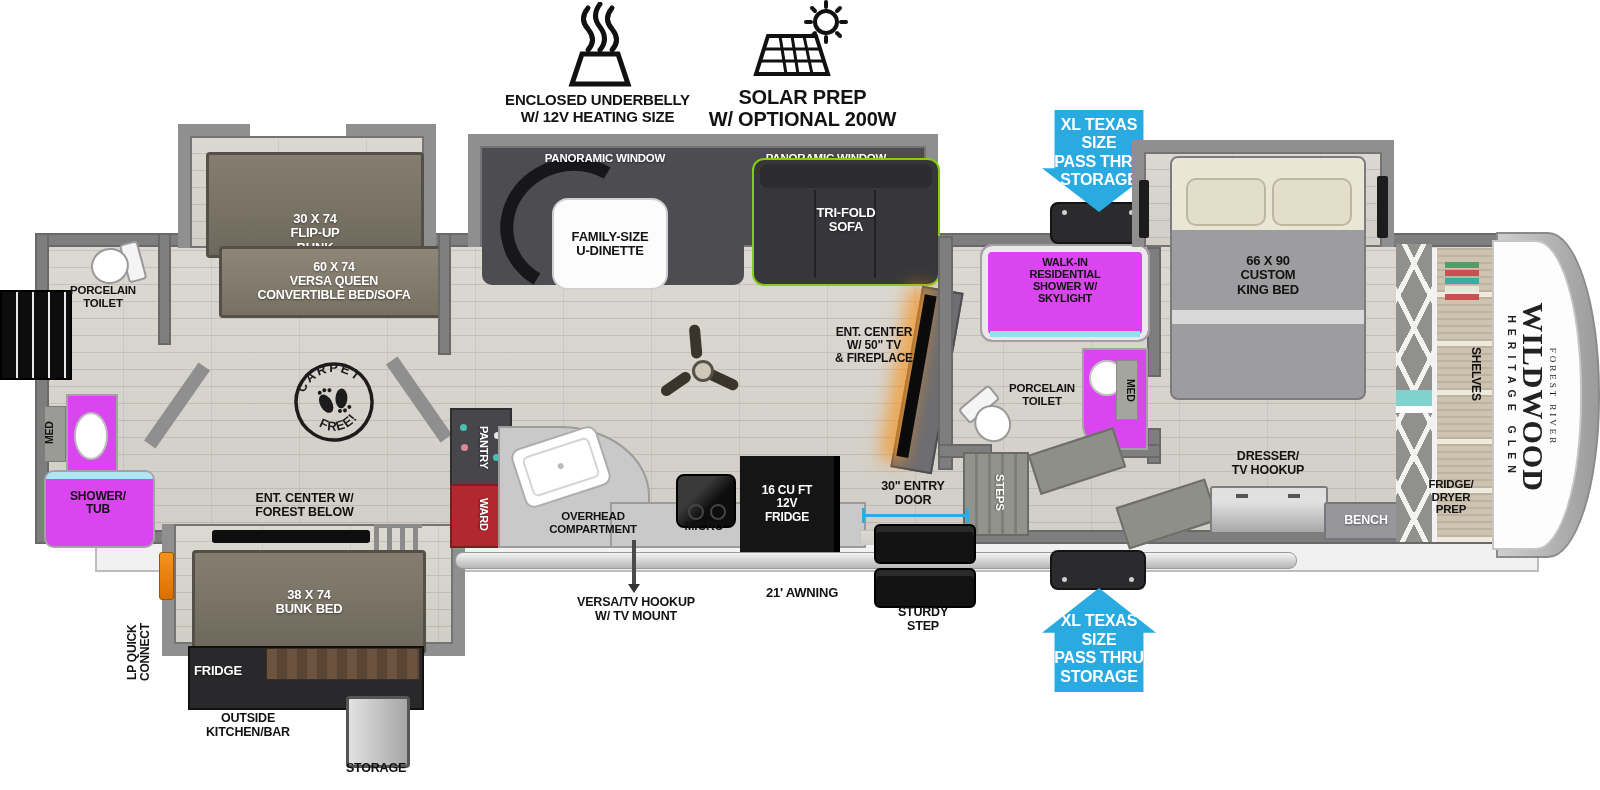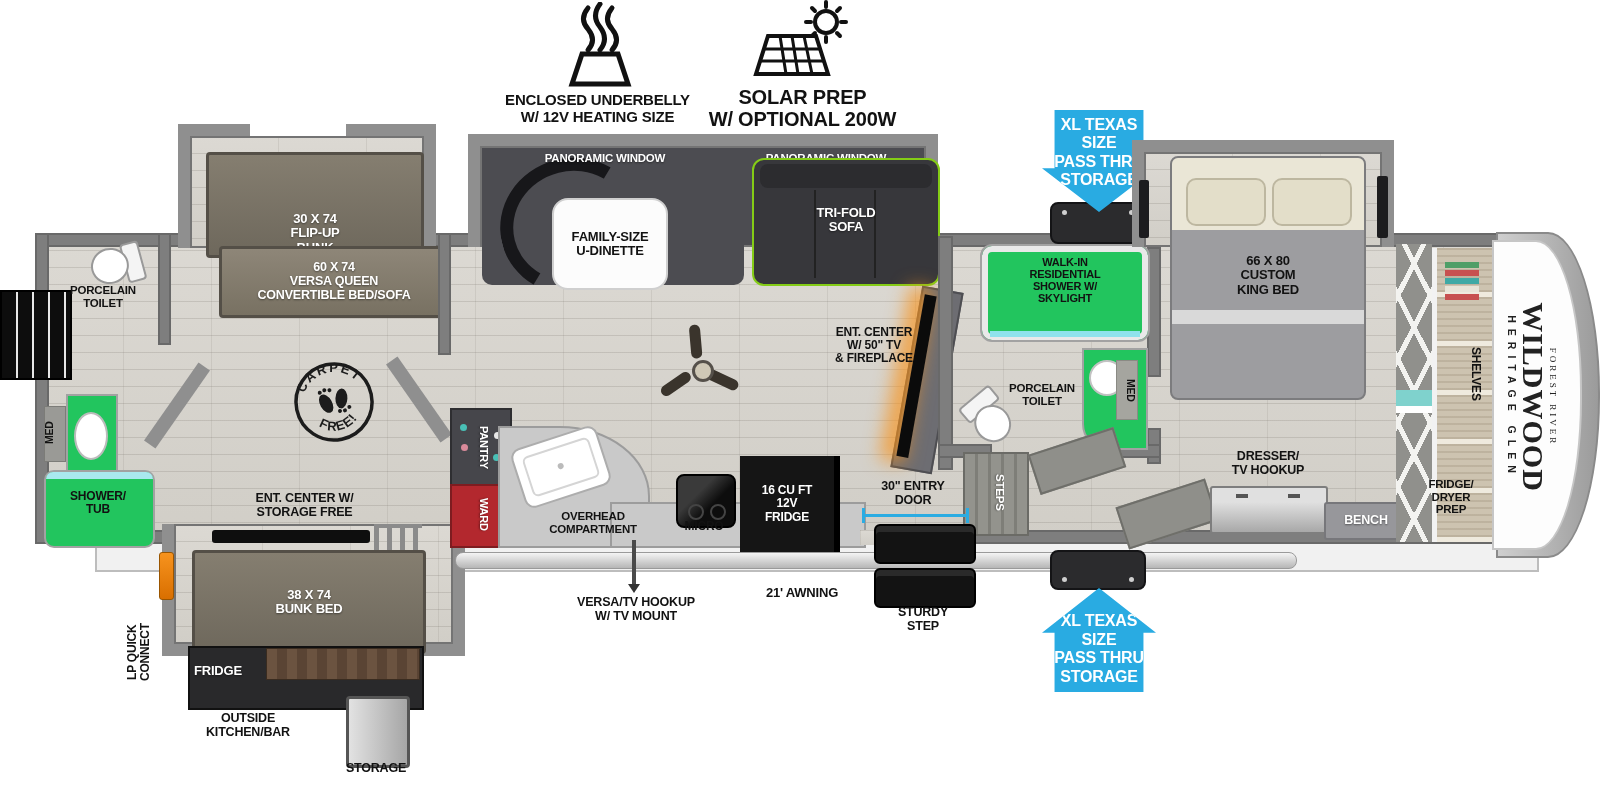--- a/index.html
+++ b/index.html
@@ -16,21 +16,21 @@
   .floor{background:
      repeating-linear-gradient(180deg, rgba(110,104,96,.20) 0 1px, transparent 1px 17px),
      repeating-linear-gradient(90deg, rgba(110,104,96,.13) 0 1px, transparent 1px 88px),
      linear-gradient(180deg,#dcd9d3,#d1cec7);}
   .wall{position:absolute;background:#7e7e7e;box-shadow:inset 0 0 0 2px #696969;}
   .slide{position:absolute;border:12px solid #8f8f8f;box-shadow:inset 0 0 0 2px #747474;}
   .noBot{border-bottom:none;}
   .noTop{border-top:none;}
   .bedbox{position:absolute;background:linear-gradient(180deg,#857e70,#6e685c);
           border:3px solid #544f47;border-radius:4px;display:flex;align-items:center;justify-content:center;}
-  .whitefix{position:absolute;background:#22c55e;border:2px solid #a2a2a2;}
+  .whitefix{position:absolute;background:#d946ef;border:2px solid #a2a2a2;}
   .toilet{position:absolute;}
   .toilet .tank{position:absolute;right:0;top:4;width:15px;height:36px;background:#f4f4f4;border:2px solid #999;border-radius:4px;}
   .toilet .bowl{position:absolute;left:0;top:6;width:34px;height:32px;background:#fff;border:2px solid #999;border-radius:50%;}
   .fan-blade{position:absolute;left:42px;top:37px;width:34px;height:11px;border-radius:6px;
              background:#3a342c;transform-origin:-2px 5.5px;}
   .arrow{position:absolute;background:#29abe2;display:flex;justify-content:center;}
   .arrow .lbl{position:static;color:#fff;font-size:16px;line-height:1.15;text-shadow:none;}
   .ptdoor{position:absolute;background:#2b2b2d;border:2px solid #141416;border-radius:8px;}
   .dot{position:absolute;width:5px;height:5px;border-radius:50%;background:#cfcfcf;}
   .cdot{position:absolute;width:7px;height:7px;border-radius:50%;}
@@ -132,21 +132,21 @@
         <circle cx="35" cy="28.5" r="2"></circle>
         <circle cx="40" cy="29.5" r="2"></circle>
       <circle cx="46" cy="52" r="2"></circle>
         <circle cx="51" cy="52.5" r="2"></circle>
         <circle cx="56" cy="50" r="2"></circle>
     </g>
   </svg>
 
   <div class="slide noTop floor" style="left:162px;top:524px;width:279px;height:120px;"></div>
   <div class="lbl" style="left:222px;top:492px;width:165px;font-size:12.5px;">ENT. CENTER W/
-STORAGE FREE</div>
+FOREST BELOW</div>
   <div class="abs" style="left:212px;top:530px;width:158px;height:13px;background:#0e0e0e;border-radius:3px;"></div>
   <div class="abs" style="left:374px;top:524px;width:48px;height:26px;border-top:4px solid #8b8b8b;border-bottom:4px solid #8b8b8b;
        background:repeating-linear-gradient(90deg,#8b8b8b 0 5px,transparent 5px 13px);"></div>
   <div class="bedbox" style="left:192px;top:550px;width:228px;height:98px;">
     <div class="lbl w" style="position:static;font-size:13px;">38 X 74
 BUNK BED</div>
   </div>
 
   <div class="abs" style="left:188px;top:646px;width:232px;height:60px;background:#29292b;border:2px solid #111;"></div>
   <div class="abs" style="left:266px;top:648px;width:152px;height:30px;border:1px solid #3a2c20;
@@ -294,21 +294,21 @@
   </div>
 
   <div class="slide noBot floor" style="left:1132px;top:140px;width:238px;height:95px;"></div>
   <div class="abs" style="left:1139px;top:180px;width:10px;height:58px;background:#1c1c1e;border-radius:2px;"></div>
   <div class="abs" style="left:1377px;top:176px;width:11px;height:62px;background:#1c1c1e;border-radius:2px;"></div>
   <div class="abs" style="left:1170px;top:156px;width:192px;height:240px;background:#9d9da0;border:2px solid #7c7c7e;border-radius:8px;">
     <div class="abs" style="left:0;top:0;width:100%;height:72px;background:#eae6d6;border-radius:6px 6px 0 0;"></div>
     <div class="abs" style="left:14px;top:20px;width:76px;height:44px;background:#e3dec9;border:2px solid #bdb7a0;border-radius:10px;"></div>
     <div class="abs" style="left:100px;top:20px;width:76px;height:44px;background:#e3dec9;border:2px solid #bdb7a0;border-radius:10px;"></div>
     <div class="abs" style="left:0;top:152px;width:100%;height:14px;background:#d9d9d9;"></div>
-    <div class="lbl" style="left:0;top:96px;width:100%;font-size:13px;">66 X 80
+    <div class="lbl" style="left:0;top:96px;width:100%;font-size:13px;">66 X 90
 CUSTOM
 KING BED</div>
   </div>
   <div class="lbl" style="left:1202px;top:450px;width:132px;font-size:12.5px;">DRESSER/
 TV HOOKUP</div>
   <div class="abs" style="left:1210px;top:486px;width:114px;height:44px;background:linear-gradient(180deg,#e0e0e0 0 32%,#a8a8a8);border:2px solid #7e7e7e;border-radius:3px;">
     <div class="abs" style="left:24px;top:6px;width:12px;height:4px;background:#555;"></div>
     <div class="abs" style="left:76px;top:6px;width:12px;height:4px;background:#555;"></div>
   </div>
   <div class="abs" style="left:1324px;top:502px;width:80px;height:34px;background:#97979b;border:2px solid #77777b;border-radius:3px;display:flex;align-items:center;justify-content:center;">

